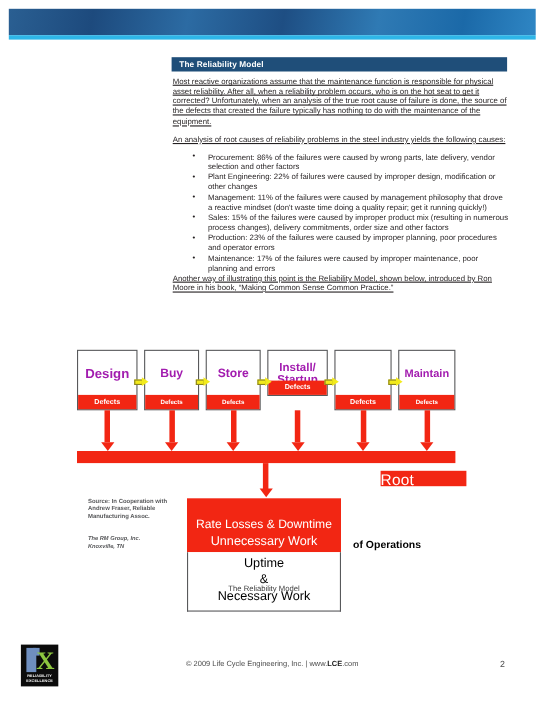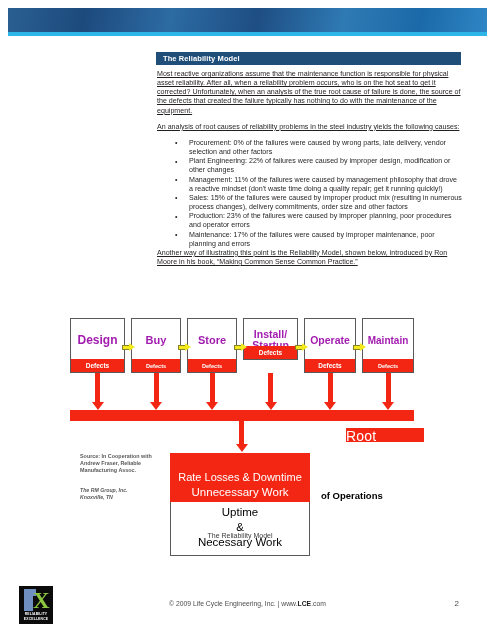--- a/index.html
+++ b/index.html
@@ -177,21 +177,21 @@
 <div id="top-banner-accent"></div>
 
 <div id="section-heading">
   <span>The Reliability Model</span>
 </div>
 
 <div id="body-copy">
   <p>Most reactive organizations assume that the maintenance function is responsible for physical asset reliability. After all, when a reliability problem occurs, who is on the hot seat to get it corrected?  Unfortunately, when an analysis of the true root cause of failure is done, the source of the defects that created the failure typically has nothing to do with the maintenance of the equipment.</p>
   <p>An analysis of root causes of reliability problems in the steel industry yields the following causes:</p>
   <ul class="causes">
-    <li>Procurement: 0% of the failures were caused by wrong parts, late delivery, vendor selection and other factors</li>
+    <li>Procurement: 86% of the failures were caused by wrong parts, late delivery, vendor selection and other factors</li>
     <li>Plant Engineering: 22% of failures were caused by improper design, modification or other changes</li>
     <li>Management: 11% of the failures were caused by management philosophy that drove a reactive mindset (don't waste time doing a quality repair; get it running quickly!)</li>
     <li>Sales: 15% of the failures were caused by improper product mix (resulting in numerous process changes), delivery commitments, order size and other factors</li>
     <li>Production: 23% of the failures were caused by improper planning, poor procedures and operator errors</li>
     <li>Maintenance: 17% of the failures were caused by improper maintenance, poor planning and errors</li>
   </ul>
   <p id="closing-para">Another way of illustrating this point is the Reliability Model, shown below, introduced by Ron Moore in his book, “Making Common Sense Common Practice.”</p>
 </div>
 
 <div id="diagram">
@@ -208,21 +208,20 @@
       <div class="stage-box" style="left: 187px; top: 8px; width: 50px; height: 55px;">
         <div class="stage-label" style="font-size: 11px; height: 42px; white-space: pre-line;">Store</div>
         <div class="defects-band" style="height: 13px; font-size: 5.6px;">Defects</div>
       </div>
       <div class="stage-box" style="left: 243px; top: 8px; width: 55px; height: 42px;">
         <div class="stage-label" style="font-size: 10.5px; height: 42px; white-space: pre-line;">Install/
 Startup</div>
         <div class="defects-band" style="height: 13px; font-size: 6.5px;">Defects</div>
       </div>
       <div class="stage-box" style="left: 304px; top: 8px; width: 52px; height: 55px;">
-        <div class="stage-label" style="font-size: 10.5px; height: 42px; white-space: pre-line;">Operate</div>
         <div class="defects-band" style="height: 13px; font-size: 6.5px;">Defects</div>
       </div>
       <div class="stage-box" style="left: 362px; top: 8px; width: 52px; height: 55px;">
         <div class="stage-label" style="font-size: 10px; height: 42px; white-space: pre-line;">Maintain</div>
         <div class="defects-band" style="height: 13px; font-size: 5.6px;">Defects</div>
       </div>
     </div>
   <div id="arrow-host">
       <div class="flow-arrow" style="left: 121.5px; top: 33px;">
         <div class="shaft"></div>

